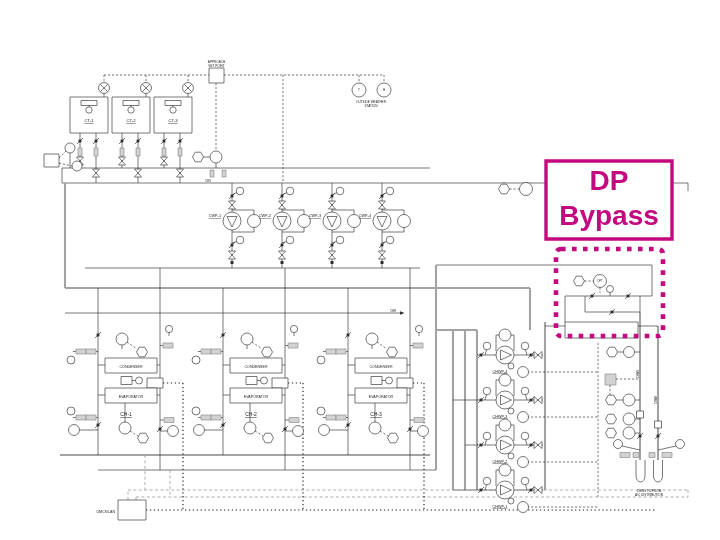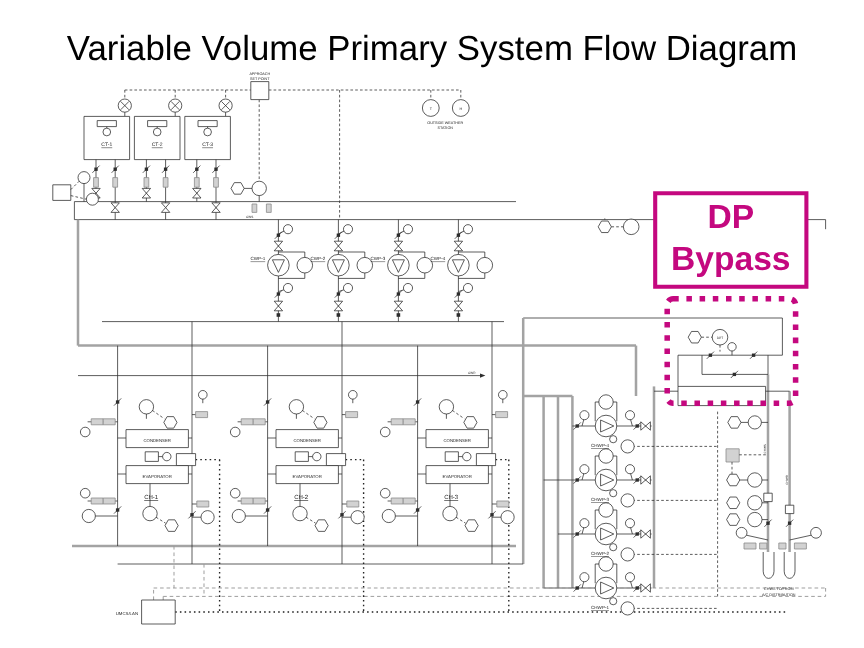--- a/index.html
+++ b/index.html
@@ -22,21 +22,20 @@
   #diag .magt{fill:#c4087f;font-weight:bold;font-size:28px;}
   #diag .t26{font-size:2.6px;} #diag .t3{font-size:3.1px;} #diag .t36{font-size:3.6px;}
   #diag .t38{font-size:3.8px;} #diag .t42{font-size:4.2px;} #diag .t5{font-size:5px;}
   #diag .mid{text-anchor:middle;} #diag .end{text-anchor:end;}
   #diag .u{text-decoration:underline;}
 </style>
 </head>
 <body>
 
 <div id="slide">
-  <div id="title">Variable Volume Primary System Flow Diagram</div>
 
   <svg id="diag" width="720" height="540" viewBox="0 0 720 540" xmlns="http://www.w3.org/2000/svg">
     <defs>
       <g id="gauge">
           <line x1="0" y1="0" x2="0" y2="-3.5"></line>
           <circle class="wh" cx="0" cy="-7" r="3.6"></circle>
         </g>
       <g id="slash">
           <line x1="-3" y1="3" x2="3" y2="-3"></line>
           <rect class="bk" x="-1.4" y="-1.4" width="2.8" height="2.8"></rect>

